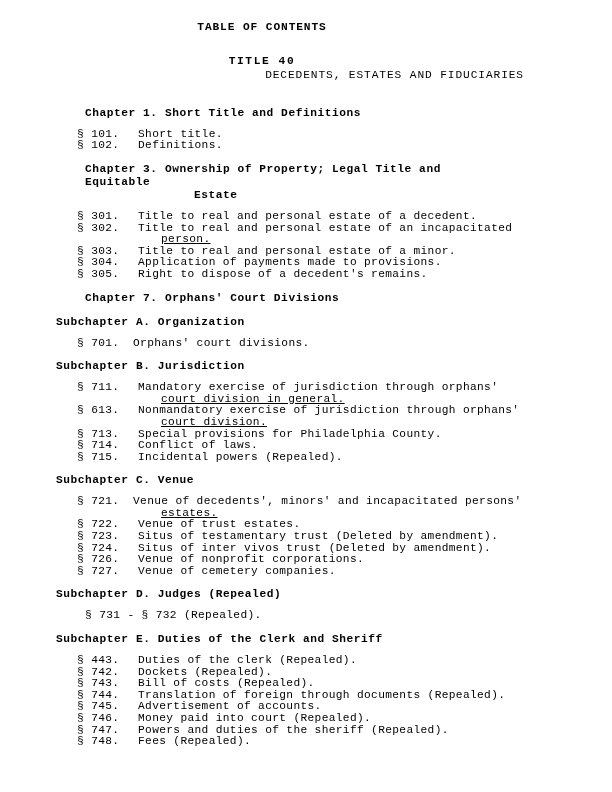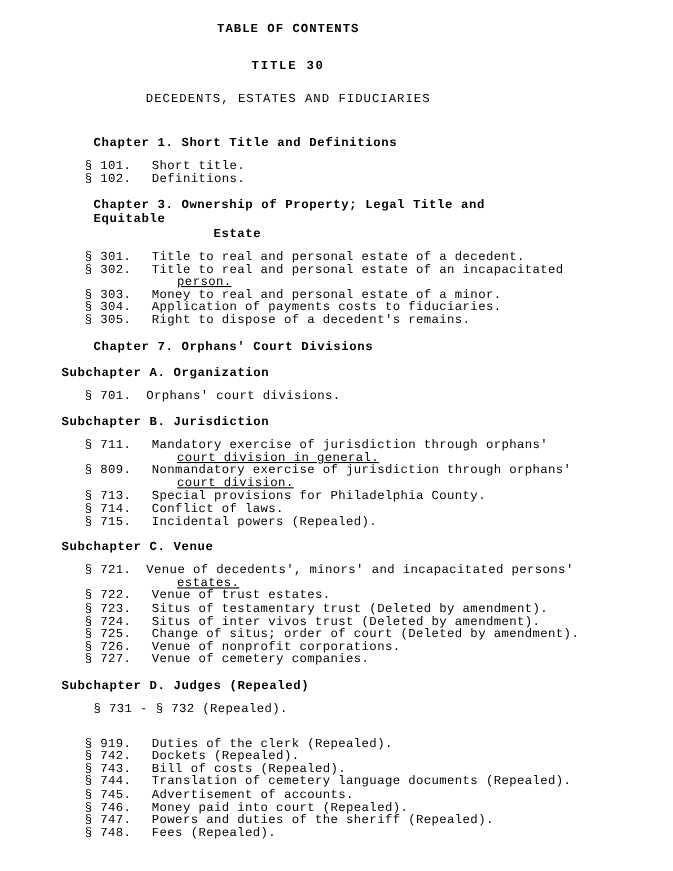--- a/index.html
+++ b/index.html
@@ -37,26 +37,26 @@
   .title-gap { height: 22px; }
   .title-num {
     text-align: center;
     font-size: 11.2px;
     font-weight: bold;
     letter-spacing: 1.6px;
     line-height: 11.6px;
     margin: 0;
   }
   .title-sub {
-    text-align: center;
+    text-align: right;
     font-size: 11.2px;
     font-weight: normal;
     letter-spacing: 0.9px;
     line-height: 11.6px;
-    margin: 16px;
+    margin: 0;
     padding-top: 3px;
   }
 
   
   .toc {
     margin: 14px;
     padding: 0;
     list-style: none;
   }
 
@@ -120,70 +120,70 @@
   .sp-before-entries { height: 9px; }
   .sp-before-sub     { height: 11px; }
 </style>
 </head>
 <body>
 
 <div class="page">
 
   <div class="doc-title">TABLE OF CONTENTS</div>
   <div class="title-gap"></div>
-  <div class="title-num">TITLE 30</div>
+  <div class="title-num">TITLE 40</div>
   <div class="title-sub">DECEDENTS, ESTATES AND FIDUCIARIES</div>
 
   <div class="toc" id="toc-body">
       <div class="sp-before-chapter"></div>
       <div class="chapter"><span>Chapter 1.  Short Title and Definitions</span></div>
       <div class="sp-before-entries"></div>
       <div class="entry"><span class="sec">§ 101.</span><span>Short title.</span></div>
       <div class="entry"><span class="sec">§ 102.</span><span>Definitions.</span></div>
       <div class="sp-before-chapter"></div>
       <div class="chapter"><span>Chapter 3.  Ownership of Property; Legal Title and Equitable</span><span class="wrap-line">Estate</span></div>
       <div class="sp-before-entries"></div>
       <div class="entry"><span class="sec">§ 301.</span><span>Title to real and personal estate of a decedent.</span></div>
       <div class="entry"><span class="sec">§ 302.</span><span>Title to real and personal estate of an incapacitated</span><span class="wrap-line">person.</span></div>
-      <div class="entry"><span class="sec">§ 303.</span><span>Money to real and personal estate of a minor.</span></div>
-      <div class="entry"><span class="sec">§ 304.</span><span>Application of payments costs to fiduciaries.</span></div>
+      <div class="entry"><span class="sec">§ 303.</span><span>Title to real and personal estate of a minor.</span></div>
+      <div class="entry"><span class="sec">§ 304.</span><span>Application of payments made to provisions.</span></div>
       <div class="entry"><span class="sec">§ 305.</span><span>Right to dispose of a decedent's remains.</span></div>
       <div class="sp-before-chapter"></div>
       <div class="chapter"><span>Chapter 7.  Orphans' Court Divisions</span></div>
       <div class="sp-before-sub"></div>
       <div class="subchapter">Subchapter A.  Organization</div>
       <div class="sp-before-entries"></div>
       <div class="entry"><span class="sec-tight">§ 701.</span><span>Orphans' court divisions.</span></div>
       <div class="sp-before-sub"></div>
       <div class="subchapter">Subchapter B.  Jurisdiction</div>
       <div class="sp-before-entries"></div>
       <div class="entry"><span class="sec">§ 711.</span><span>Mandatory exercise of jurisdiction through orphans'</span><span class="wrap-line">court division in general.</span></div>
-      <div class="entry"><span class="sec">§ 809.</span><span>Nonmandatory exercise of jurisdiction through orphans'</span><span class="wrap-line">court division.</span></div>
+      <div class="entry"><span class="sec">§ 613.</span><span>Nonmandatory exercise of jurisdiction through orphans'</span><span class="wrap-line">court division.</span></div>
       <div class="entry"><span class="sec">§ 713.</span><span>Special provisions for Philadelphia County.</span></div>
       <div class="entry"><span class="sec">§ 714.</span><span>Conflict of laws.</span></div>
       <div class="entry"><span class="sec">§ 715.</span><span>Incidental powers (Repealed).</span></div>
       <div class="sp-before-sub"></div>
       <div class="subchapter">Subchapter C.  Venue</div>
       <div class="sp-before-entries"></div>
       <div class="entry"><span class="sec-tight">§ 721.</span><span>Venue of decedents', minors' and incapacitated persons'</span><span class="wrap-line">estates.</span></div>
       <div class="entry"><span class="sec">§ 722.</span><span>Venue of trust estates.</span></div>
       <div class="entry"><span class="sec">§ 723.</span><span>Situs of testamentary trust (Deleted by amendment).</span></div>
       <div class="entry"><span class="sec">§ 724.</span><span>Situs of inter vivos trust (Deleted by amendment).</span></div>
-      <div class="entry"><span class="sec">§ 725.</span><span>Change of situs; order of court (Deleted by amendment).</span></div>
       <div class="entry"><span class="sec">§ 726.</span><span>Venue of nonprofit corporations.</span></div>
       <div class="entry"><span class="sec">§ 727.</span><span>Venue of cemetery companies.</span></div>
       <div class="sp-before-sub"></div>
       <div class="subchapter">Subchapter D.  Judges (Repealed)</div>
       <div class="sp-before-entries"></div>
       <div class="entry-plain">§ 731 - § 732 (Repealed).</div>
       <div class="sp-before-sub"></div>
+      <div class="subchapter">Subchapter E.  Duties of the Clerk and Sheriff</div>
       <div class="sp-before-entries"></div>
-      <div class="entry"><span class="sec">§ 919.</span><span>Duties of the clerk (Repealed).</span></div>
+      <div class="entry"><span class="sec">§ 443.</span><span>Duties of the clerk (Repealed).</span></div>
       <div class="entry"><span class="sec">§ 742.</span><span>Dockets (Repealed).</span></div>
       <div class="entry"><span class="sec">§ 743.</span><span>Bill of costs (Repealed).</span></div>
-      <div class="entry"><span class="sec">§ 744.</span><span>Translation of cemetery language documents (Repealed).</span></div>
+      <div class="entry"><span class="sec">§ 744.</span><span>Translation of foreign through documents (Repealed).</span></div>
       <div class="entry"><span class="sec">§ 745.</span><span>Advertisement of accounts.</span></div>
       <div class="entry"><span class="sec">§ 746.</span><span>Money paid into court (Repealed).</span></div>
       <div class="entry"><span class="sec">§ 747.</span><span>Powers and duties of the sheriff (Repealed).</span></div>
       <div class="entry"><span class="sec">§ 748.</span><span>Fees (Repealed).</span></div>
     </div>
 
 </div>
 
 </body></html>

